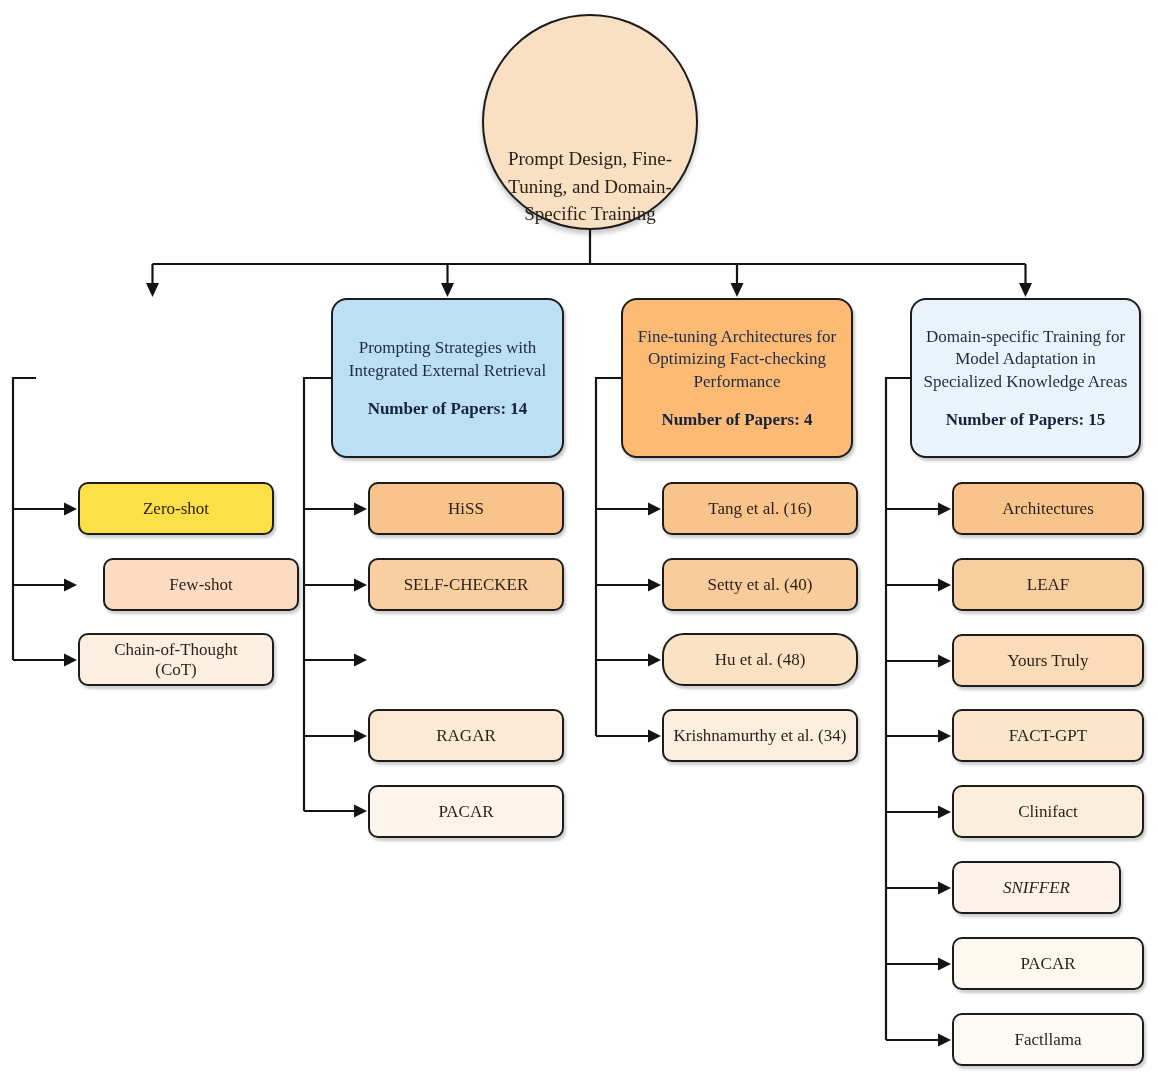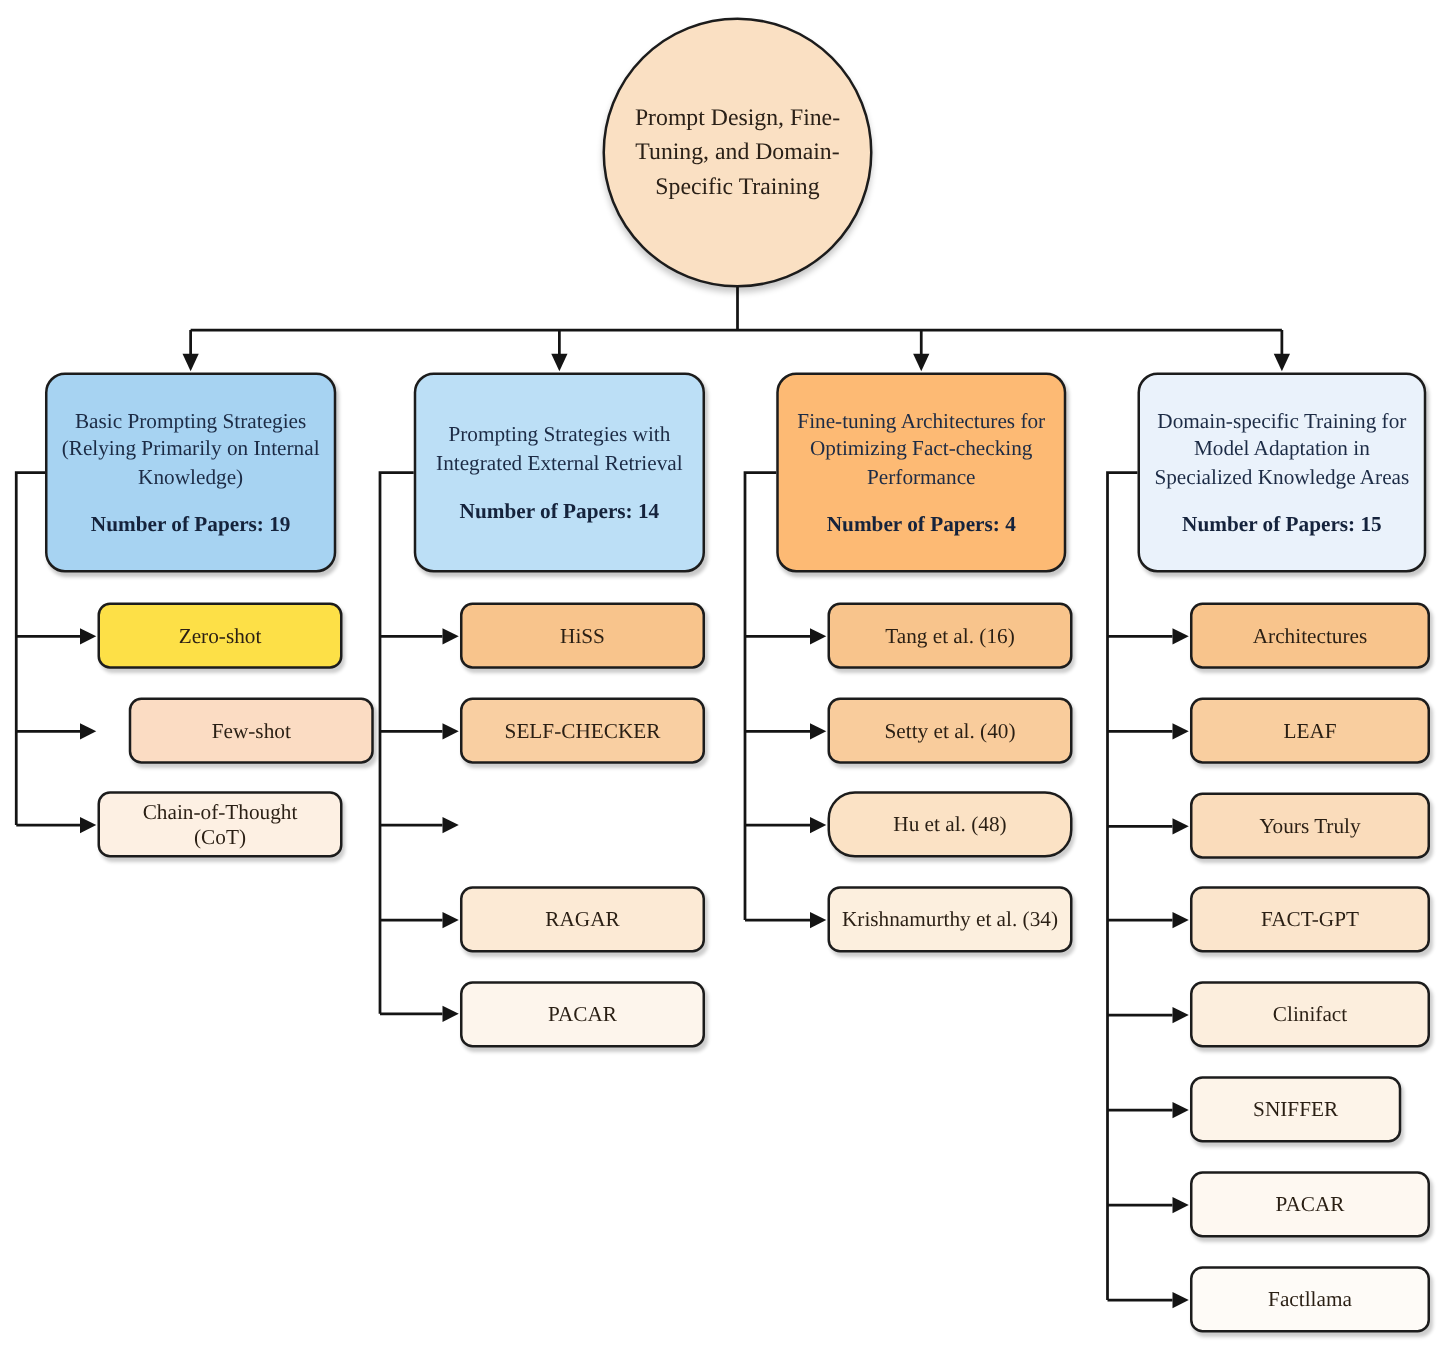--- a/index.html
+++ b/index.html
@@ -15,21 +15,21 @@
     position: absolute;
     left: 0; top: 0;
     width: 1158px; height: 1082px;
     z-index: 1;
   }
   .node { position: absolute; z-index: 2; box-sizing: border-box; }
   .root-circle {
     width: 216px; height: 216px;
     border: 2px solid #1c1c1c;
     border-radius: 50%;
-    display: flex; align-items: center; justify-content: center;
+    display: flex; align-items: flex-end; justify-content: center;
     text-align: center;
     box-shadow: 0 4px 5px rgba(0,0,0,0.22);
   }
   .root-circle .label {
     width: 198px;
     font-size: 19px;
     line-height: 1.45;
     color: #2b2118;
   }
   .category {
@@ -134,24 +134,20 @@
     <path d="M886 964 H938"></path>
       <polygon fill="#141414" stroke="none" points="938,957.5 938,970.5 951,964"></polygon>
     <path d="M886 1040 H938"></path>
       <polygon fill="#141414" stroke="none" points="938,1033.5 938,1046.5 951,1040"></polygon>
   </svg>
 
   <div class="node root-circle" style="left: 482px; top: 14px; background-color: rgb(250, 224, 195);">
     <div class="label">Prompt Design, Fine-Tuning, and Domain-Specific Training</div>
   </div>
 
-  <div class="node category" style="left: 36px; top: 298px; width: 233px; background-color: rgb(167, 211, 242);">
-    <div class="cat-title">Basic Prompting Strategies (Relying Primarily on Internal Knowledge)</div>
-    <div class="cat-papers">Number of Papers: 19</div>
-  </div>
 
   <div class="node category" style="left: 331px; top: 298px; width: 233px; background-color: rgb(188, 223, 246);">
     <div class="cat-title">Prompting Strategies with Integrated External Retrieval</div>
     <div class="cat-papers">Number of Papers: 14</div>
   </div>
 
   <div class="node category" style="left: 621px; top: 298px; width: 232px; background-color: #fdba74;">
     <div class="cat-title">Fine-tuning Architectures for Optimizing Fact-checking Performance</div>
     <div class="cat-papers">Number of Papers: 4</div>
   </div>
@@ -205,21 +201,21 @@
   </div>
   <div class="node child" style="left: 952px; top: 634px; width: 192px; background-color: rgb(250, 220, 187);">
     <span class="label">Yours Truly</span>
   </div>
   <div class="node child" style="left: 952px; top: 709px; width: 192px; background-color: rgb(251, 229, 204);">
     <span class="label">FACT-GPT</span>
   </div>
   <div class="node child" style="left: 952px; top: 785px; width: 192px; background-color: rgb(252, 238, 221);">
     <span class="label">Clinifact</span>
   </div>
-  <div class="node child" style="left: 952px; top: 861px; width: 169px; background-color: rgb(253, 244, 233);">
+  <div class="node child" style="left: 952px; top: 861px; width: 169px; background-color: rgb(253, 244, 233); font-style: italic;">
     <span class="label">SNIFFER</span>
   </div>
   <div class="node child" style="left: 952px; top: 937px; width: 192px; background-color: rgb(254, 248, 241);">
     <span class="label">PACAR</span>
   </div>
   <div class="node child" style="left: 952px; top: 1013px; width: 192px; background-color: rgb(254, 251, 247);">
     <span class="label">Factllama</span>
   </div>
 
 </div>

